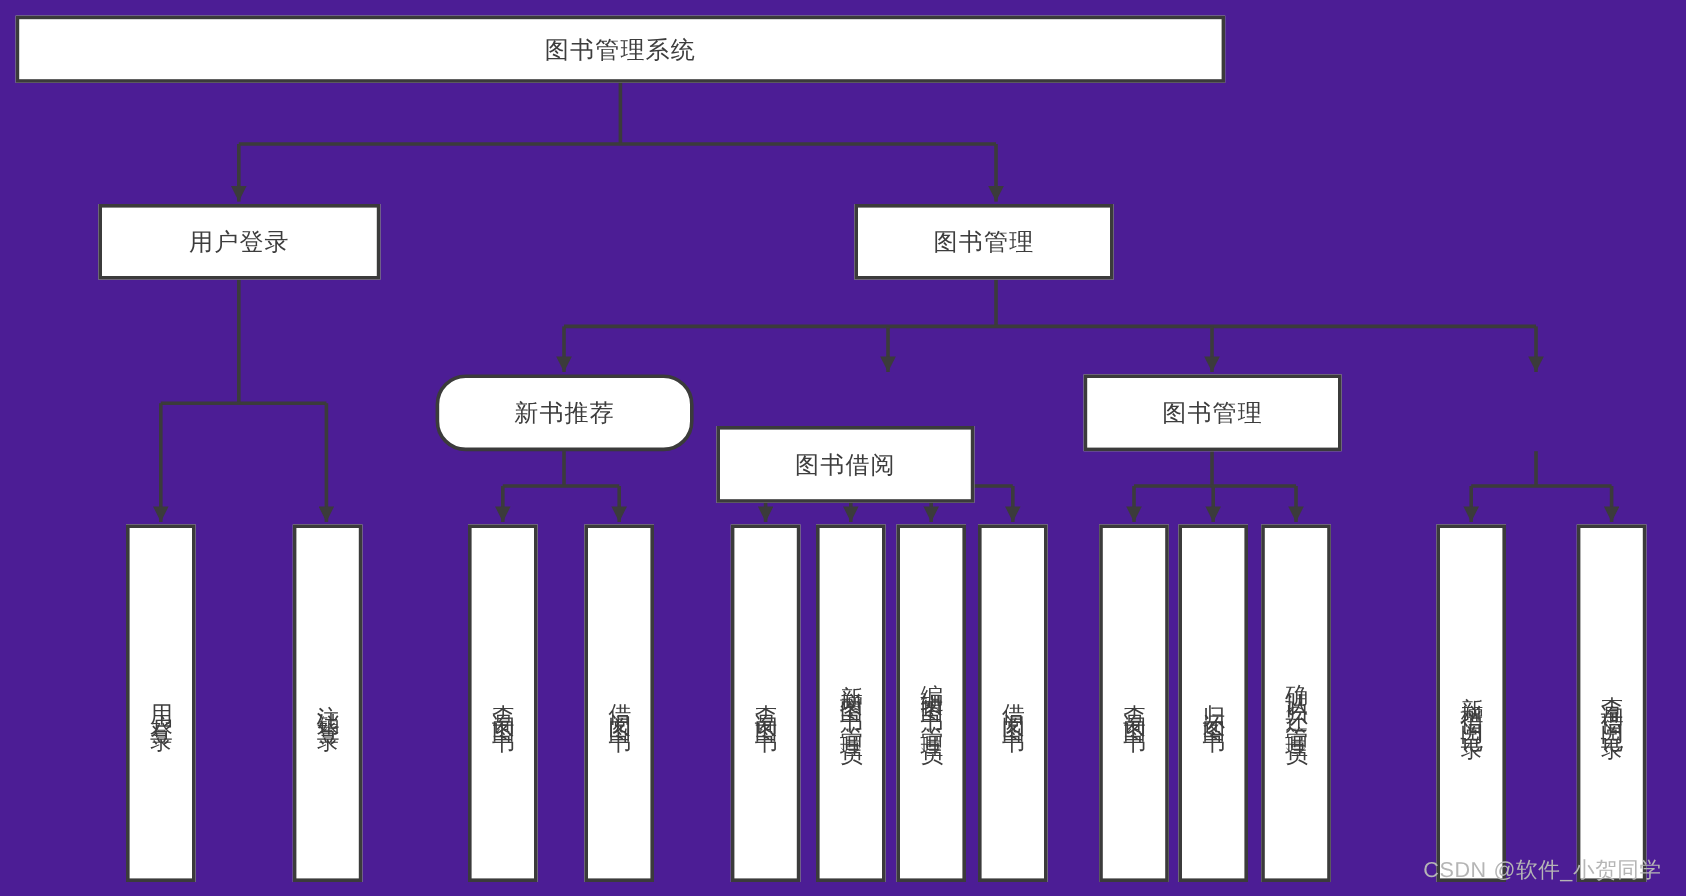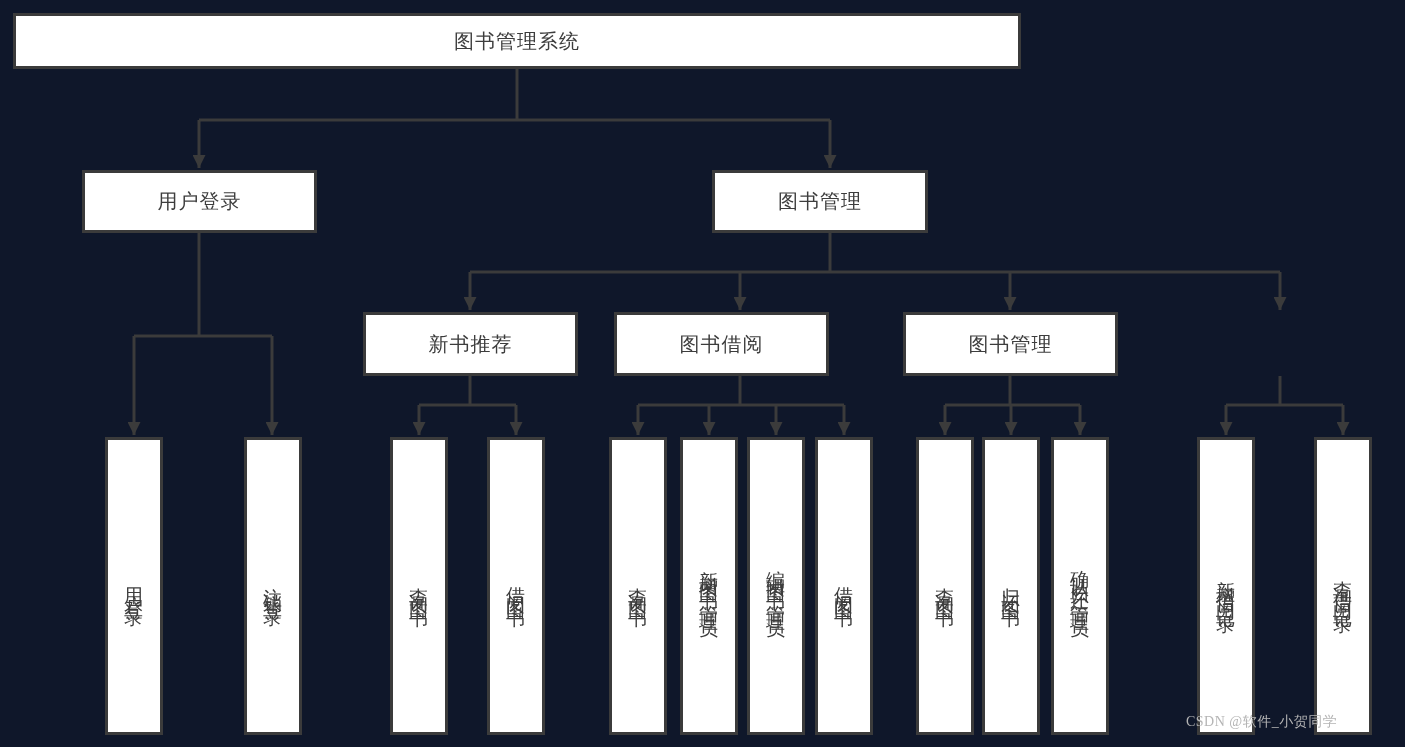--- a/index.html
+++ b/index.html
@@ -1,21 +1,21 @@
 <!DOCTYPE html>
 <html><head>
 <meta charset="utf-8">
 <style>
   html, body { margin: 0; padding: 0; background: #ffffff; }
   #stage {
     position: relative;
     width: 1405px;
     height: 747px;
-    background: #0f172a;
-    font-family: Liberation Serif, serif;
+    background: #4c1d95;
+    font-family: Liberation Sans, sans-serif;
     overflow: hidden;
   }
   #wires {
     position: absolute;
     left: 0; top: 0;
     width: 1405px; height: 747px;
     pointer-events: none;
   }
   .box {
     position: absolute;
@@ -28,22 +28,22 @@
     color: #3d3d3d;
     font-size: 20px;
     letter-spacing: 1px;
     white-space: nowrap;
   }
   .root-box   { left: 13px;  top: 13px;  width: 1008px; height: 56px; }
   .l2-box     { top: 170px;  height: 63px; }
   .l2-user    { left: 82px;  width: 235px; }
   .l2-mgmt    { left: 712px; width: 216px; }
   .l3-box     { top: 312px;  height: 64px; width: 215px; }
-  .l3-a { left: 363px; }
-  .l3-b { left: 614px; }
+  .l3-a { left: 363px; border-radius: 25px; }
+  .l3-b { left: 597px; margin-top: 43px; }
   .l3-c { left: 903px; }
   .l3-d { left: 1173px; }
   .leaf {
     top: 437px;
     height: 298px;
     width: 58px;
   }
   .leaf .vtext {
     writing-mode: vertical-rl;
     text-orientation: mixed;
@@ -62,21 +62,21 @@
   .lf8  { left: 815px; }
   .lf9  { left: 916px; }
   .lf10 { left: 982px; }
   .lf11 { left: 1051px; }
   .lf12 { left: 1197px; }
   .lf13 { left: 1314px; }
   .watermark {
     position: absolute;
     left: 1186px;
     top: 713px;
-    font-size: 14px;
+    font-size: 18px;
     color: #b5b5b5;
     letter-spacing: 0.5px;
     z-index: 5;
     white-space: nowrap;
   }
   line, polyline { stroke: #3b3b3b; stroke-width: 3; fill: none; }
 </style>
 </head>
 <body>
 

